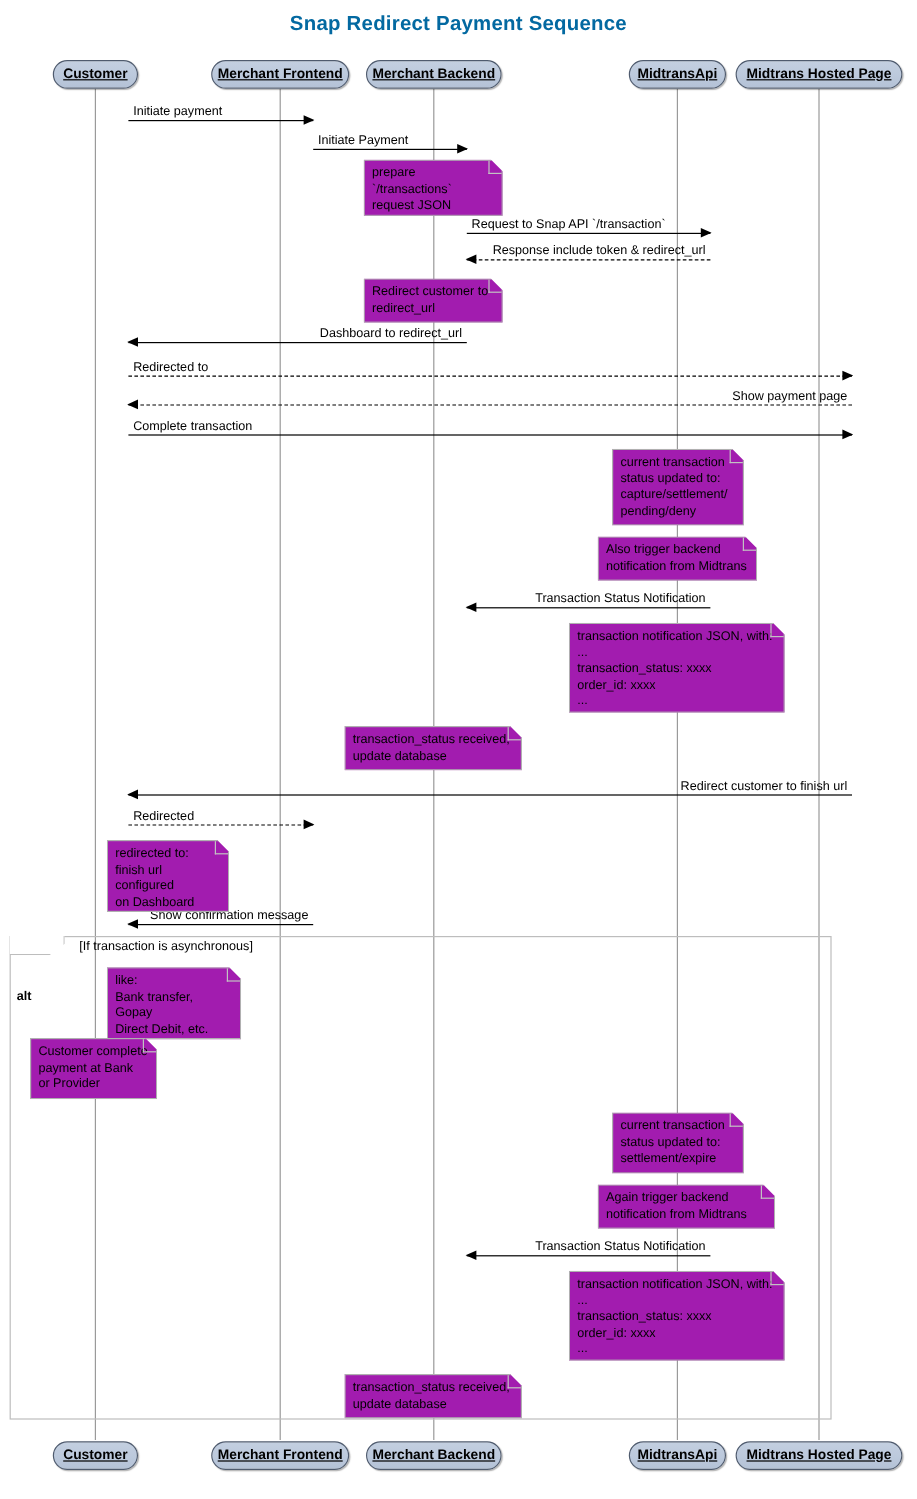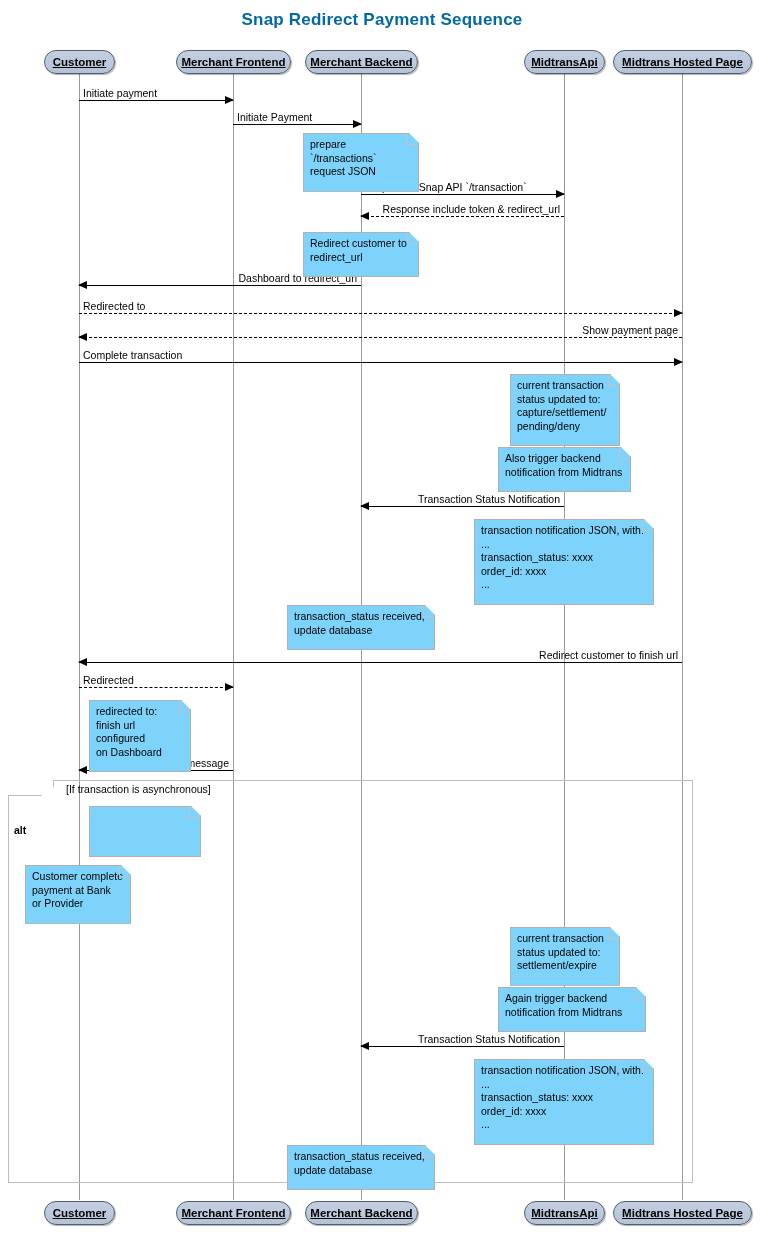--- a/index.html
+++ b/index.html
@@ -51,20 +51,21 @@
     display: flex;
     align-items: center;
     justify-content: center;
     box-shadow: 1px 1px 1px rgba(0,0,0,0.30);
     white-space: nowrap;
   }
   
   .msg {
     position: absolute;
     height: 1px;
+    margin-left: 28px;
   }
   .msg .line {
     position: absolute;
     left: 0;
     top: 0;
     height: 0;
     width: 100%;
     border-top: 1.4px solid #000000;
   }
   .msg.dashed .line {
@@ -93,26 +94,26 @@
     color: #000000;
     white-space: nowrap;
     line-height: 12px;
   }
   .msg .label.lbl-left  { left: 4px; }
   .msg .label.lbl-right { right: 4px; }
   
   .note {
     position: absolute;
     box-sizing: border-box;
-    background: #7dd3fc;
+    background: #a21caf;
     border: 1px solid #b0b0b0;
     font-size: 10.5px;
     line-height: 13.6px;
     color: #000000;
-    padding: 4px 6px 12px 6px;
+    padding: 4px 6px 0 6px;
     white-space: pre-line;
     
     clip-path: polygon(0 0, calc(100% - 10px) 0, 100% 10px, 100% 100%, 0 100%);
   }
   .note .fold {
     position: absolute;
     top: 0;
     right: 0;
     width: 10px;
     height: 10px;
@@ -255,21 +256,23 @@
       <div class="note" style="left: 474px; top: 519px; width: 180px; min-height: 75px;"><span>transaction notification JSON, with:
 ...
 transaction_status: xxxx
 order_id: xxxx
 ...</span><span class="fold"></span></div>
       <div class="note" style="left: 287px; top: 605px; width: 148px; min-height: 37px;"><span>transaction_status received,
 update database</span><span class="fold"></span></div>
       <div class="note" style="left: 89px; top: 700px; width: 102px; min-height: 51px;"><span>redirected to:
 finish url configured
 on Dashboard</span><span class="fold"></span></div>
-      <div class="note" style="left: 89px; top: 806px; width: 112px; min-height: 51px;"><span class="fold"></span></div>
+      <div class="note" style="left: 89px; top: 806px; width: 112px; min-height: 51px;"><span>like:
+Bank transfer, Gopay
+Direct Debit, etc.</span><span class="fold"></span></div>
       <div class="note" style="left: 25px; top: 865px; width: 106px; min-height: 51px;"><span>Customer complete
 payment at Bank
 or Provider</span><span class="fold"></span></div>
       <div class="note" style="left: 510px; top: 927px; width: 110px; min-height: 51px;"><span>current transaction
 status updated to:
 settlement/expire</span><span class="fold"></span></div>
       <div class="note" style="left: 498px; top: 987px; width: 148px; min-height: 37px;"><span>Again trigger backend
 notification from Midtrans</span><span class="fold"></span></div>
       <div class="note" style="left: 474px; top: 1059px; width: 180px; min-height: 75px;"><span>transaction notification JSON, with:
 ...

